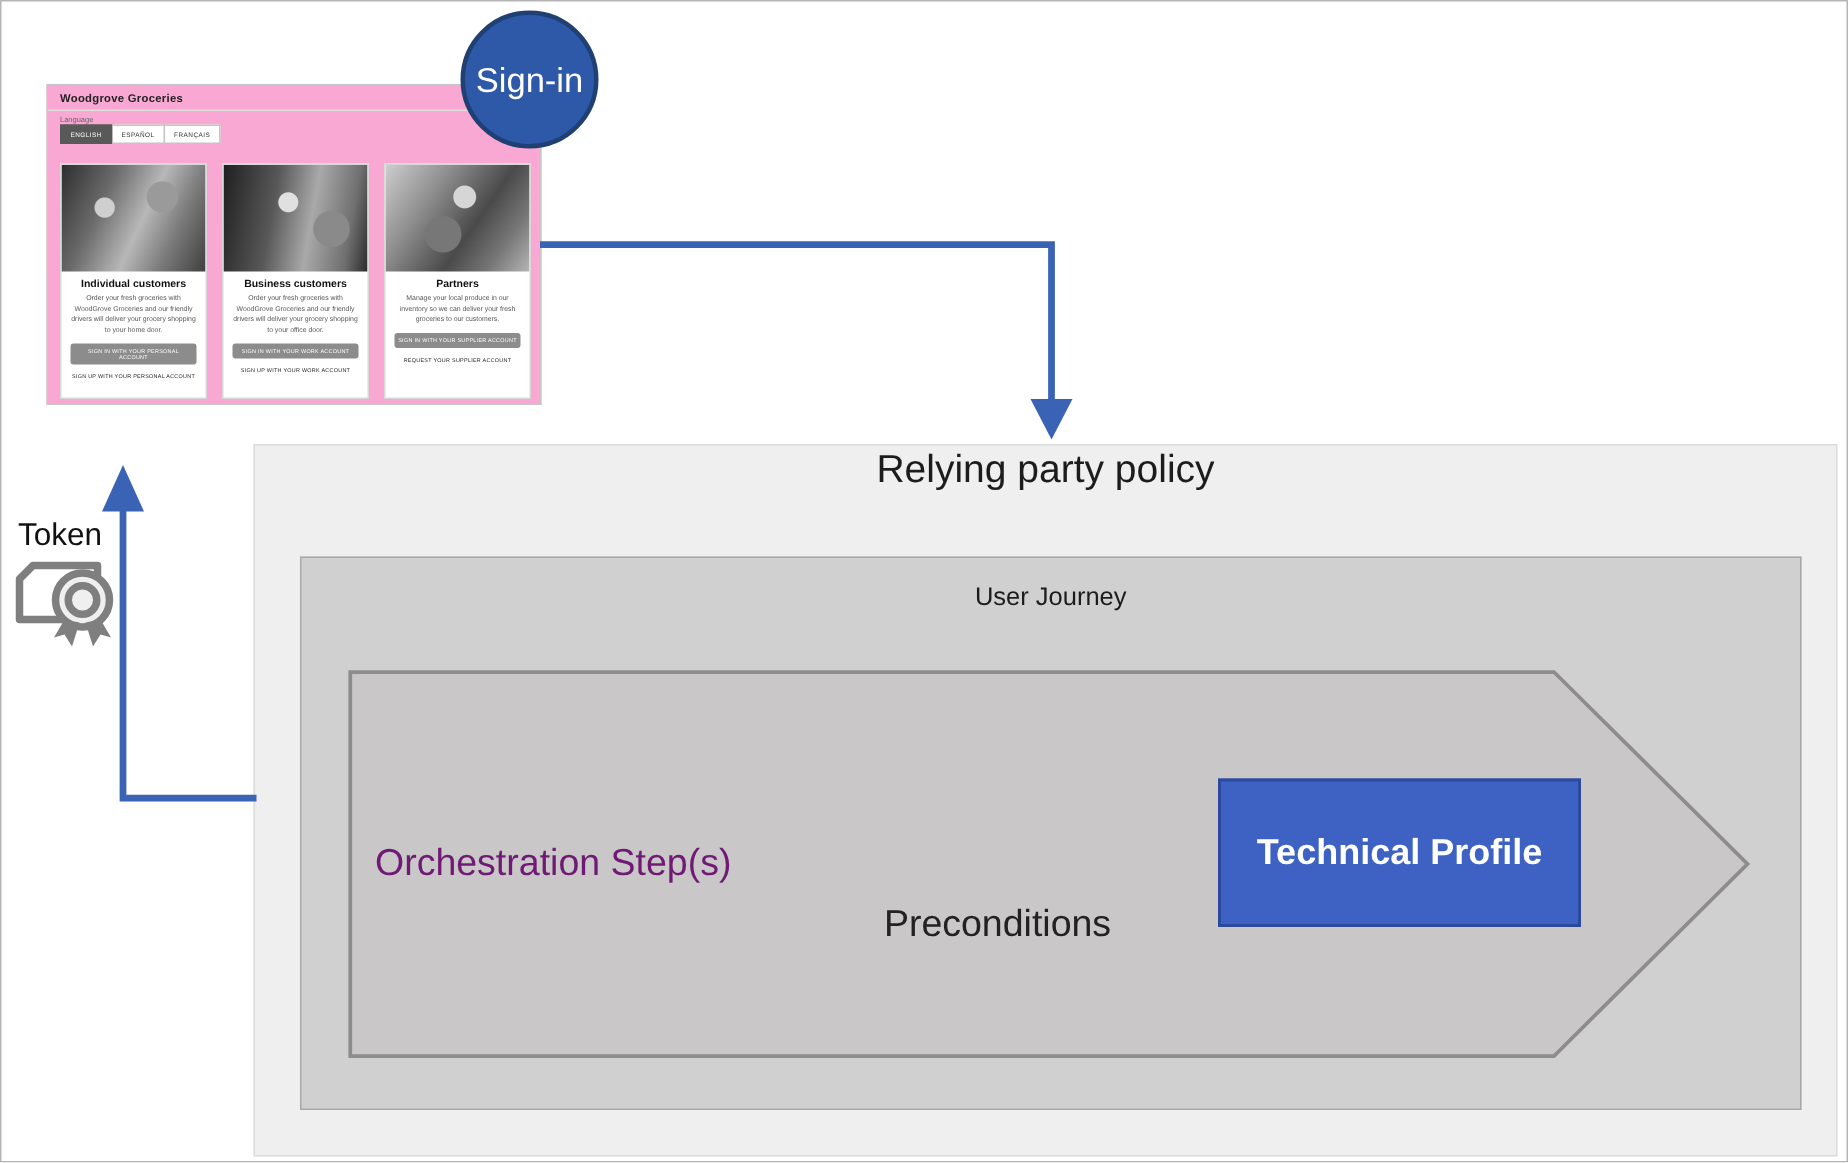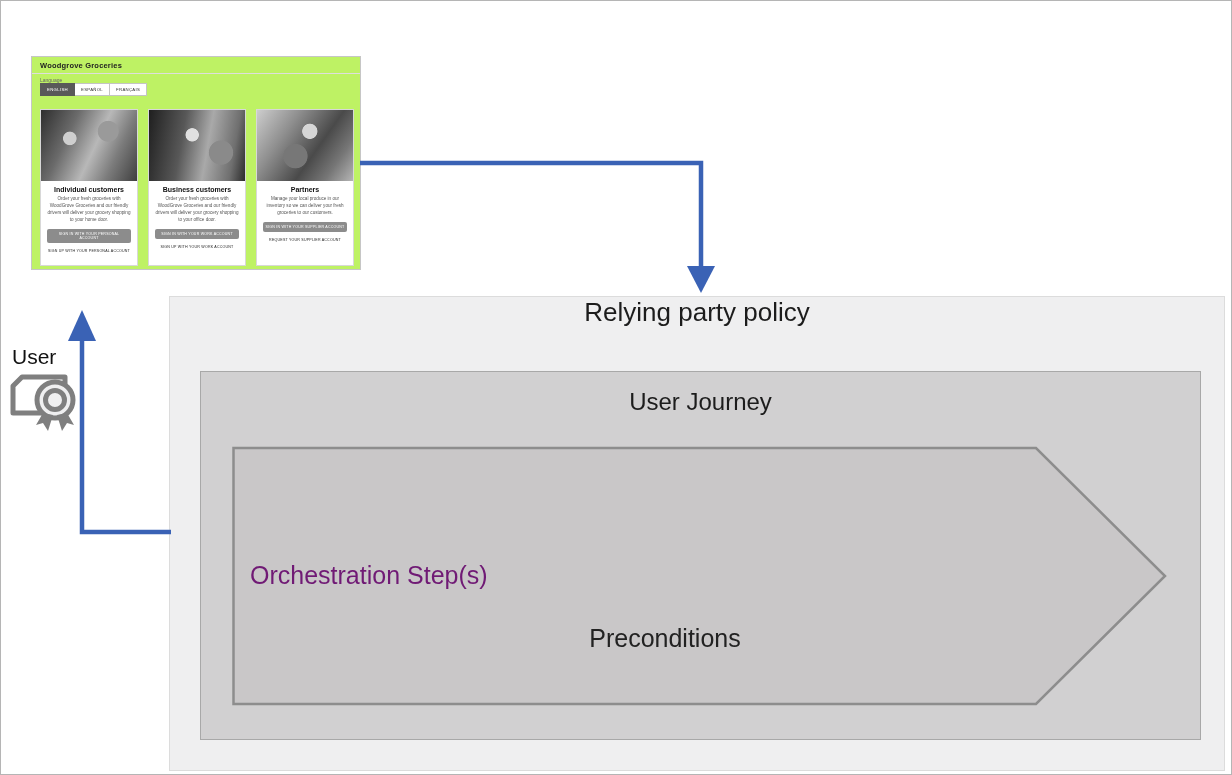--- a/index.html
+++ b/index.html
@@ -6,21 +6,21 @@
   html,body { background:#fff; }
   body { font-family:"Liberation Sans","DejaVu Sans",sans-serif; }
   .page {
     position:relative; width:1232px; height:775px;
     background:#ffffff; border:1px solid #b5b5b5; overflow:hidden;
   }
 
   
   .browser {
     position:absolute; left:30px; top:55px; width:330px; height:214px;
-    background:#bef264; border:1px solid #c6c6c6;
+    background:#f9a8d4; border:1px solid #c6c6c6;
   }
   .browser-title { position:absolute; left:8px; top:4px; font-size:7.5px; font-weight:bold; color:#222; letter-spacing:.2px; }
   .browser-divider { position:absolute; left:0; right:0; top:16px; height:1px; background:#dedede; }
   .lang-label { position:absolute; left:8px; top:20px; font-size:5px; color:#666; }
   .lang-row { position:absolute; left:8px; top:26px; display:flex; }
   .lang-btn {
     height:13px; padding:0 6px; display:flex; align-items:center; justify-content:center;
     font-size:4.3px; letter-spacing:.3px; color:#333;
     background:#fff; border:1px solid #c4c4c4; border-left-width:0;
   }
@@ -67,30 +67,30 @@
   
   .outer-box {
     position:absolute; left:168px; top:295px; width:1056px; height:475px;
     background:#efeff0; border:1px solid #dcdcdc;
   }
   .outer-title { text-align:center; font-size:26px; color:#1c1c1c; }
   .uj-box {
     position:absolute; left:30px; top:74px; width:1001px; height:369px;
     background:#d1d0d1; border:1px solid #a8a8a8;
   }
-  .uj-title { padding-top:16px; text-align:center; font-size:24px; color:#1c1c1c; }
+  .uj-title { padding-top:16px; text-align:center; font-size:17px; color:#1c1c1c; }
   .chevron-svg { position:absolute; left:31px; top:74px; }
   .orchestration { position:absolute; left:49px; top:189px; font-size:25px; color:#701a75; }
   .diamond-wrap { position:absolute; left:404px; top:127px; width:116px; height:108px; }
   .diamond-label {
     position:absolute; left:8px; top:0; width:100%; height:100%;
     display:flex; align-items:center; justify-content:center;
     color:#fff; font-size:33px;
   }
-  .preconditions { position:absolute; left:374px; top:252px; width:180px; text-align:center; font-size:25px; color:#222; }
+  .preconditions { position:absolute; left:374px; top:230px; width:180px; text-align:center; font-size:25px; color:#222; }
   .tech-profile {
     position:absolute; left:611px; top:147px; width:242px; height:99px;
     background:#3e61c4; border:2.5px solid #2b4a9d;
     display:flex; align-items:center; justify-content:center;
     color:#fff; font-size:24px; font-weight:bold;
   }
 </style>
 </head>
 <body>
 
@@ -123,35 +123,38 @@
       <div class="card">
         <div class="card-photo photo-2"></div>
         <div class="card-title">Partners</div>
         <div class="card-desc">Manage your local produce in our inventory so we can deliver your fresh groceries to our customers.</div>
         <div class="card-btn">SIGN IN WITH YOUR SUPPLIER ACCOUNT</div>
         <div class="card-link">REQUEST YOUR SUPPLIER ACCOUNT</div>
       </div>
     </div>
   </div>
 
+  <div class="signin-circle">
+    <span>Sign-in</span>
+  </div>
 
   <svg class="arrows" viewBox="0 0 1232 775">
 
     <g>
       <path d="M359,162 L700,162 L700,267" fill="none" stroke="#3a62b5" stroke-width="4.5"></path>
       <polygon points="686,265 714,265 700,292" fill="#3a62b5"></polygon>
     </g>
 
     <g>
       <path d="M170,531 L81,531 L81,338" fill="none" stroke="#3a62b5" stroke-width="4.5"></path>
       <polygon points="67,340 95,340 81,309" fill="#3a62b5"></polygon>
     </g>
   </svg>
 
-  <div class="token-label">User</div>
+  <div class="token-label">Token</div>
   <svg class="cert-icon" width="72" height="68" viewBox="0 0 72 68">
     <path d="M17,8 L60,8 L60,44 L8,44 L8,17 Z" fill="none" stroke="#7f7f7f" stroke-width="5" stroke-linejoin="round"></path>
     <circle cx="50" cy="31" r="18" fill="#efeff0" stroke="#7f7f7f" stroke-width="5"></circle>
     <circle cx="50" cy="31" r="9.5" fill="none" stroke="#7f7f7f" stroke-width="5"></circle>
     <polygon points="38,44 48,46 43,62 38,54 31,56" fill="#7f7f7f"></polygon>
     <polygon points="62,44 52,46 57,62 62,54 69,56" fill="#7f7f7f"></polygon>
   </svg>
 
   <div class="outer-box">
     <div class="outer-title">Relying party policy</div>
@@ -161,16 +164,19 @@
 
       <svg class="chevron-svg" width="936" height="260" viewBox="0 0 936 260">
         <polygon points="1.5,2 804,2 933,130 804,258 1.5,258" fill="#c9c7c8" stroke="#8d8d8d" stroke-width="2.5"></polygon>
       </svg>
 
       <div class="orchestration">Orchestration Step(s)</div>
 
 
       <div class="preconditions">Preconditions</div>
 
+      <div class="tech-profile">
+        <span>Technical Profile</span>
+      </div>
     </div>
   </div>
 
 </div>
 
 </body></html>

